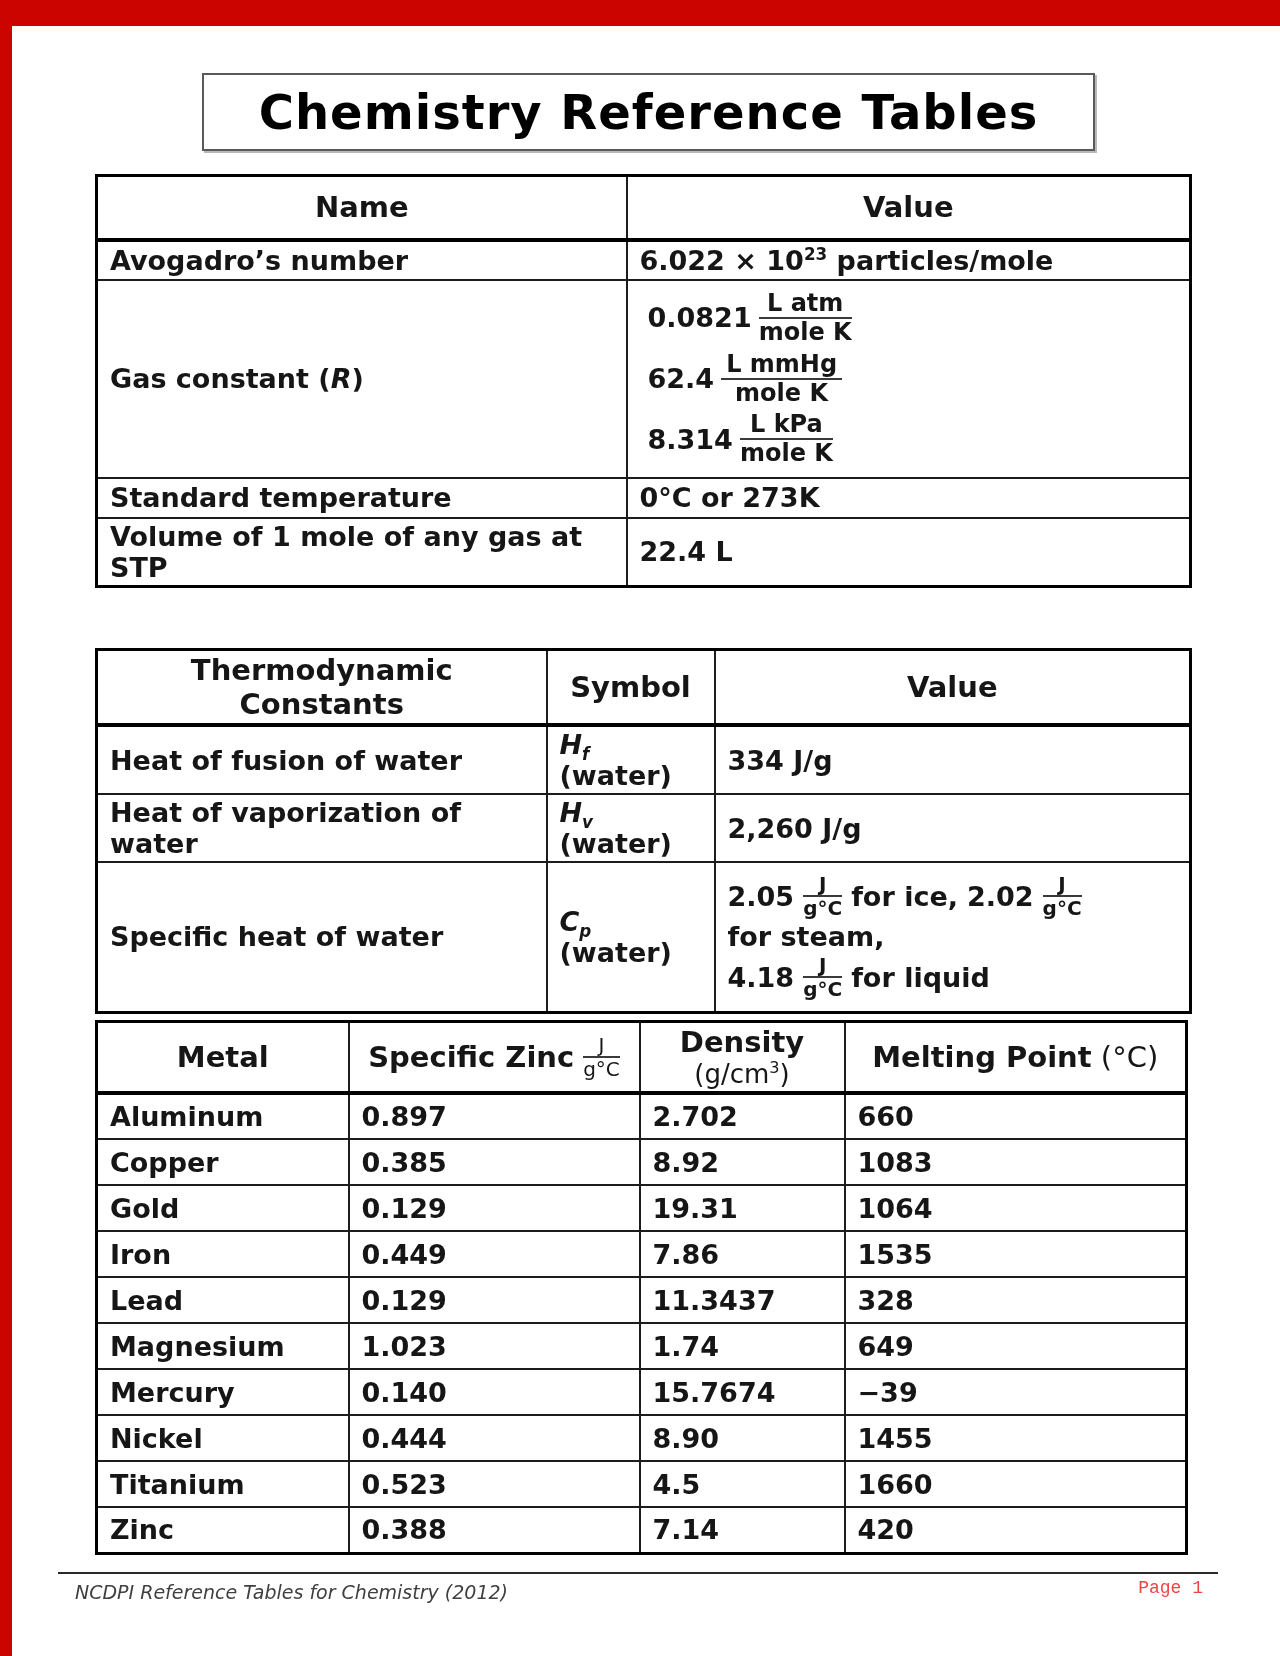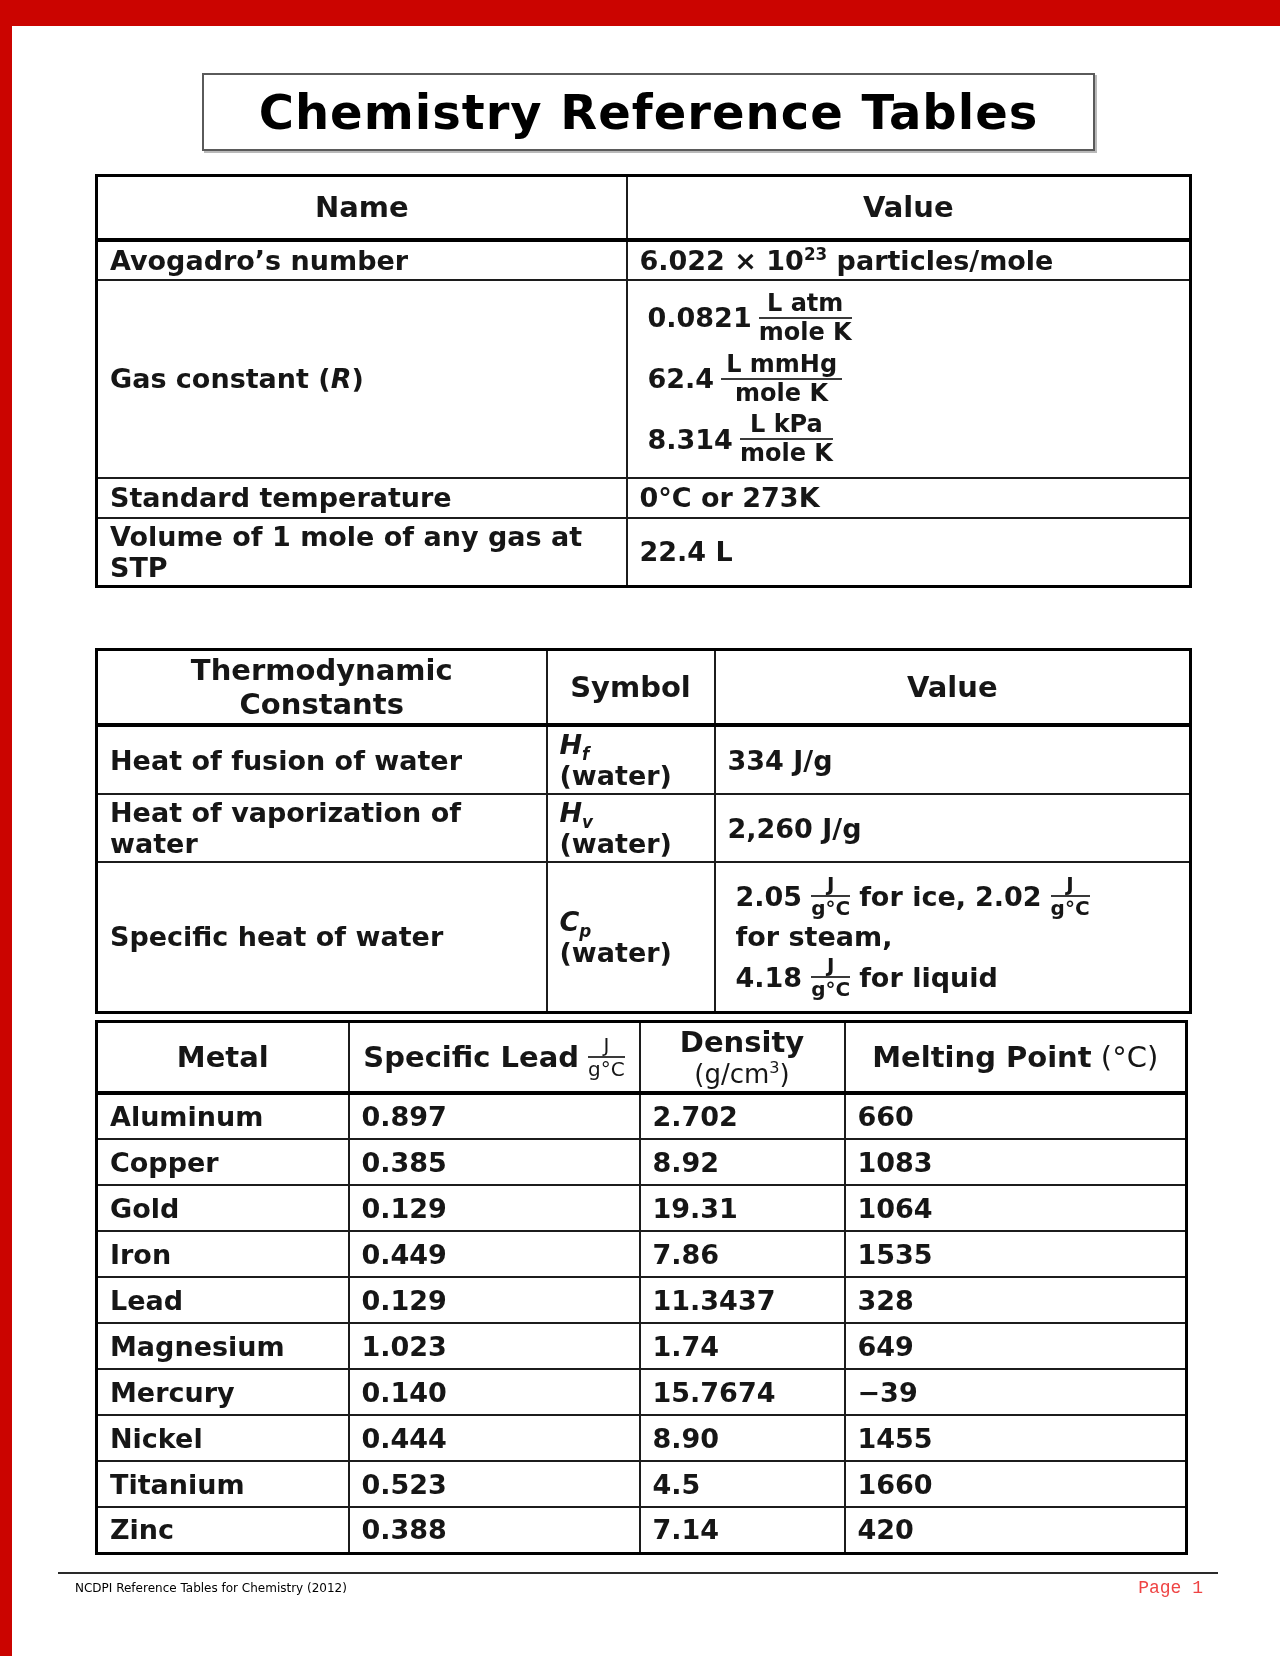--- a/index.html
+++ b/index.html
@@ -34,31 +34,31 @@
   .cell-center { }
   .cell-left   { text-align:left; }
 
   sup.sp { font-size:0.62em; vertical-align:super; line-height:0; }
   .subit { font-size:0.62em; font-style:italic; vertical-align:sub; line-height:0; }
 
   .frac { display:inline-grid; justify-items:center; line-height:1.12; font-size:24px; }
   .frac .fnum { border-bottom:2px solid #3a3a3a; padding:0 5px; width:100%; text-align:center; }
   .frac.fsmall { font-size:20px; line-height:1.1; }
   .fracline { display:flex; align-items:center; gap:7px; margin:5px 8px; }
-  .inline-line { display:flex; align-items:center; gap:9px; margin:2px 8px; flex-wrap:nowrap; }
+  .inline-line { display:flex; align-items:center; gap:9px; margin:2px 0; flex-wrap:nowrap; }
 
   .two-line { line-height:1.18; }
 
   .metals-hdr-sh { display:flex; align-items:center; justify-content:center; gap:9px; }
   .metals-hdr-sh .frac { font-weight:normal; }
   .hdr-unit { font-weight:normal; }
   .hdr-sub { font-weight:normal; font-size:26px; }
 
   .footer-rule  { position:absolute; left:58px; top:1572px; width:1160px; height:2px; background:#2a2a2a; }
-  .footer-left  { position:absolute; left:75px; top:1581px; font-size:12px; color:#000000; }
+  .footer-left  { position:absolute; left:75px; top:1581px; font-size:19px; color:#404040;font-style:italic; }
   .footer-right { position:absolute; right:77px; top:1578px; font-size:18px; color:#ef4444;font-family:Liberation Mono, monospace; }
 </style>
 </head>
 <body>
 
 <div class="edge-bar-top"></div>
 <div class="edge-bar-left"></div>
 
 <div class="title-box">
   <span>Chemistry Reference Tables</span>
@@ -179,21 +179,21 @@
       <col style="width:252px">
       <col style="width:291px">
       <col style="width:205px">
       <col style="width:342px">
     </colgroup>
   <thead>
     <tr class="hdr-h70">
       <th>Metal</th>
       <th>
         <span class="metals-hdr-sh">
-            <span>Specific Lead</span>
+            <span>Specific Zinc</span>
             <span class="frac fsmall">
               <span class="fnum">J</span>
               <span>g°C</span>
             </span>
           </span>
       </th>
       <th>
         <div>Density</div>
         <div class="hdr-sub"><span>(g/cm</span><sup class="sp">3</sup><span>)</span></div>
       </th>

